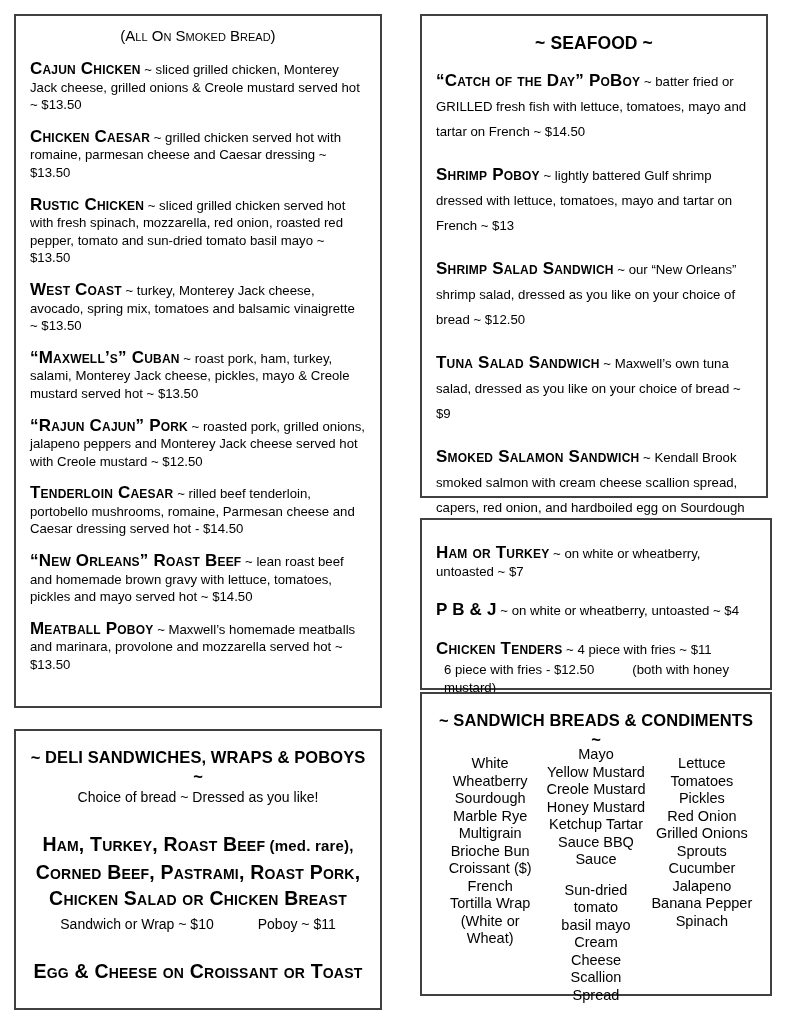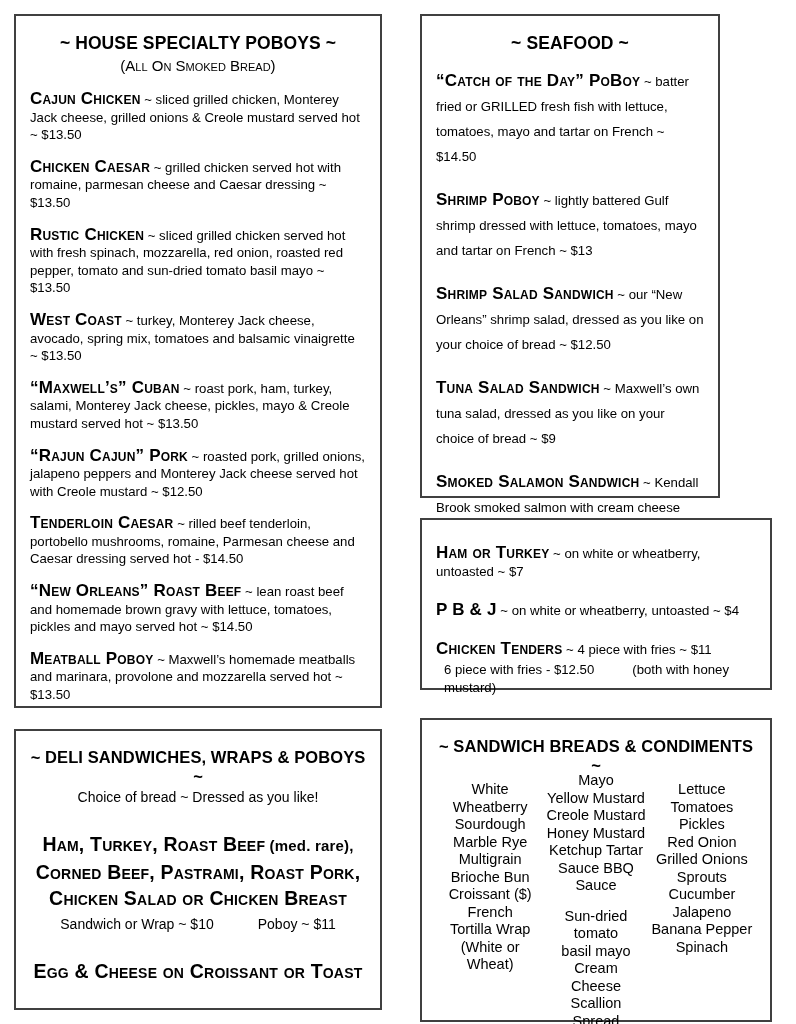--- a/index.html
+++ b/index.html
@@ -17,23 +17,23 @@
     overflow: hidden;
   }
   .box {
     position: absolute;
     border: 2px solid #404040;
     background: #ffffff;
   }
   
   #box-house      { left: 14px;  top: 14px;  width: 368px; height: 694px; }
   #box-deli       { left: 14px;  top: 729px; width: 368px; height: 281px; }
-  #box-seafood    { left: 420px; top: 14px;  width: 300px; height: 484px; }
+  #box-seafood    { left: 420px; top: 14px;  width: 348px; height: 484px; }
   #box-kids       { left: 420px; top: 518px; width: 352px; height: 172px; }
-  #box-breads     { left: 420px; top: 718px; width: 352px; height: 304px; }
+  #box-breads     { left: 420px; top: 692px; width: 352px; height: 304px; }
 
   .inner { padding: 8px 14px 8px 14px; }
 
   
   .sec-title {
     text-align: center;
     font-weight: bold;
     font-size: 17.5px;
     letter-spacing: .1px;
     margin: 9px 0 0 0;
@@ -115,21 +115,20 @@
   .cond-col.mid { margin-top: -9px; }
   .cond-col .blk2 { margin-top: 13px; }
 </style>
 </head>
 <body>
 
 <div class="page">
 
   <div class="box" id="box-house">
     <div class="inner">
-      <div class="sec-title">~ HOUSE SPECIALTY POBOYS ~</div>
       <div class="sec-sub">(All On Smoked Bread)</div>
       <div class="items">
         <div class="item"><span class="nm">Cajun Chicken</span><span> ~ sliced grilled chicken, Monterey Jack cheese, grilled onions &amp; Creole mustard served hot ~ $13.50</span></div>
         <div class="item"><span class="nm">Chicken Caesar</span><span> ~ grilled chicken served hot with romaine, parmesan cheese and Caesar dressing ~ $13.50</span></div>
         <div class="item"><span class="nm">Rustic Chicken</span><span> ~ sliced grilled chicken served hot with fresh spinach, mozzarella, red onion, roasted red pepper, tomato and sun-dried tomato basil mayo  ~ $13.50</span></div>
         <div class="item"><span class="nm">West Coast</span><span> ~ turkey, Monterey Jack cheese, avocado, spring mix, tomatoes and balsamic vinaigrette  ~  $13.50</span></div>
         <div class="item"><span class="nm">“Maxwell’s” Cuban</span><span> ~ roast pork, ham, turkey, salami, Monterey Jack cheese, pickles, mayo &amp; Creole mustard served hot ~ $13.50</span></div>
         <div class="item"><span class="nm">“Rajun Cajun” Pork</span><span> ~ roasted pork, grilled onions, jalapeno peppers and Monterey Jack cheese served hot with Creole mustard ~ $12.50</span></div>
         <div class="item"><span class="nm">Tenderloin Caesar</span><span> ~ rilled beef tenderloin, portobello mushrooms, romaine, Parmesan cheese and Caesar dressing served hot - $14.50</span></div>
         <div class="item"><span class="nm">“New Orleans” Roast Beef</span><span> ~ lean roast beef and homemade brown gravy with lettuce, tomatoes, pickles and mayo served hot ~ $14.50</span></div>

